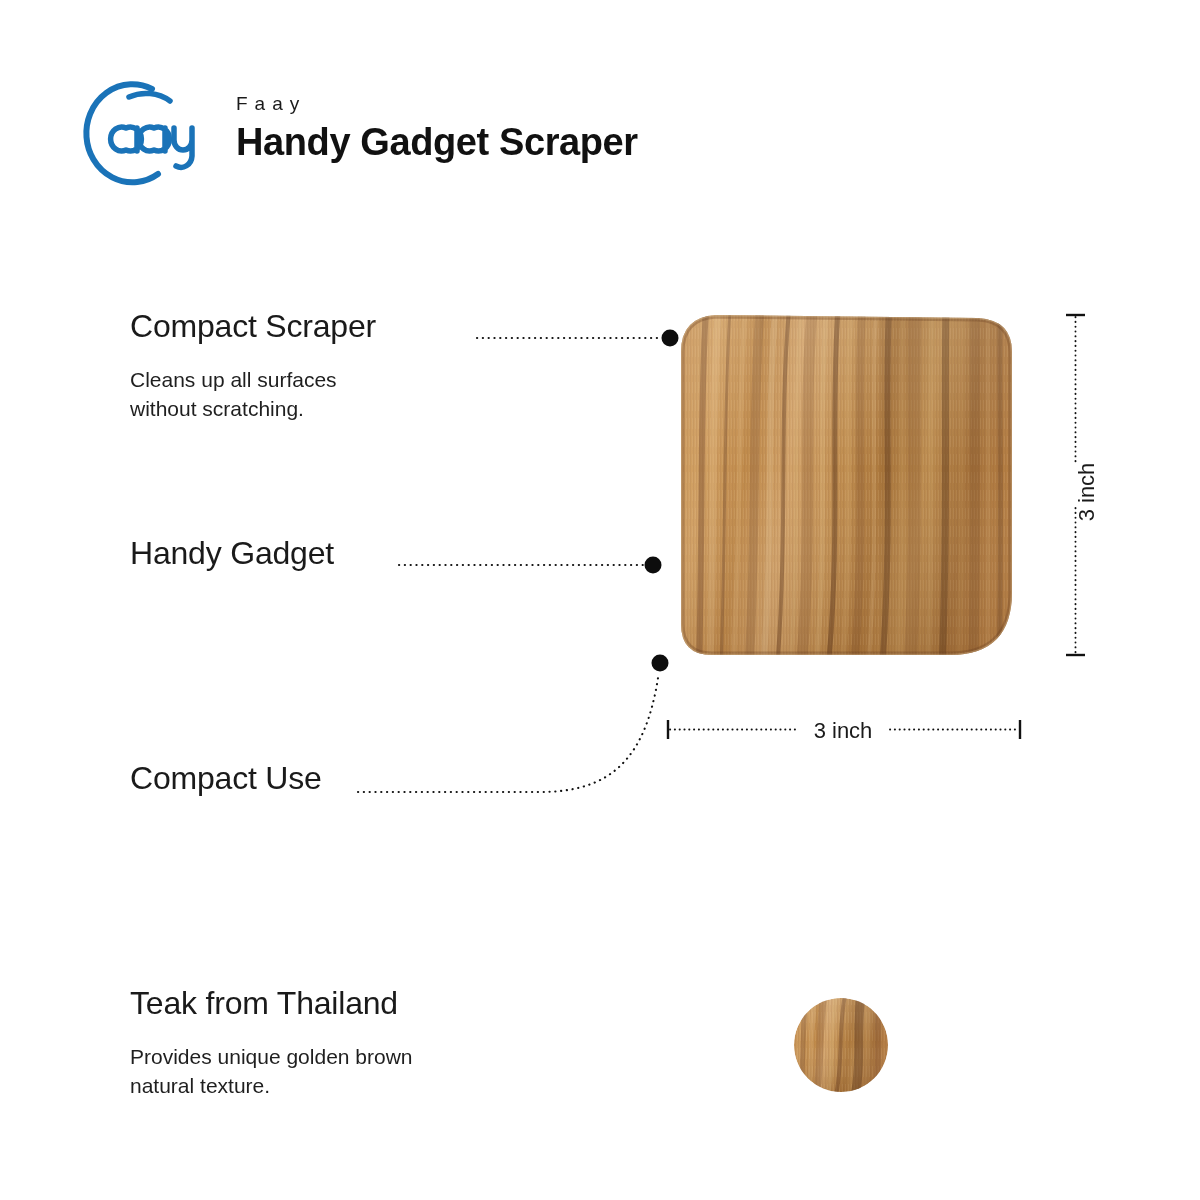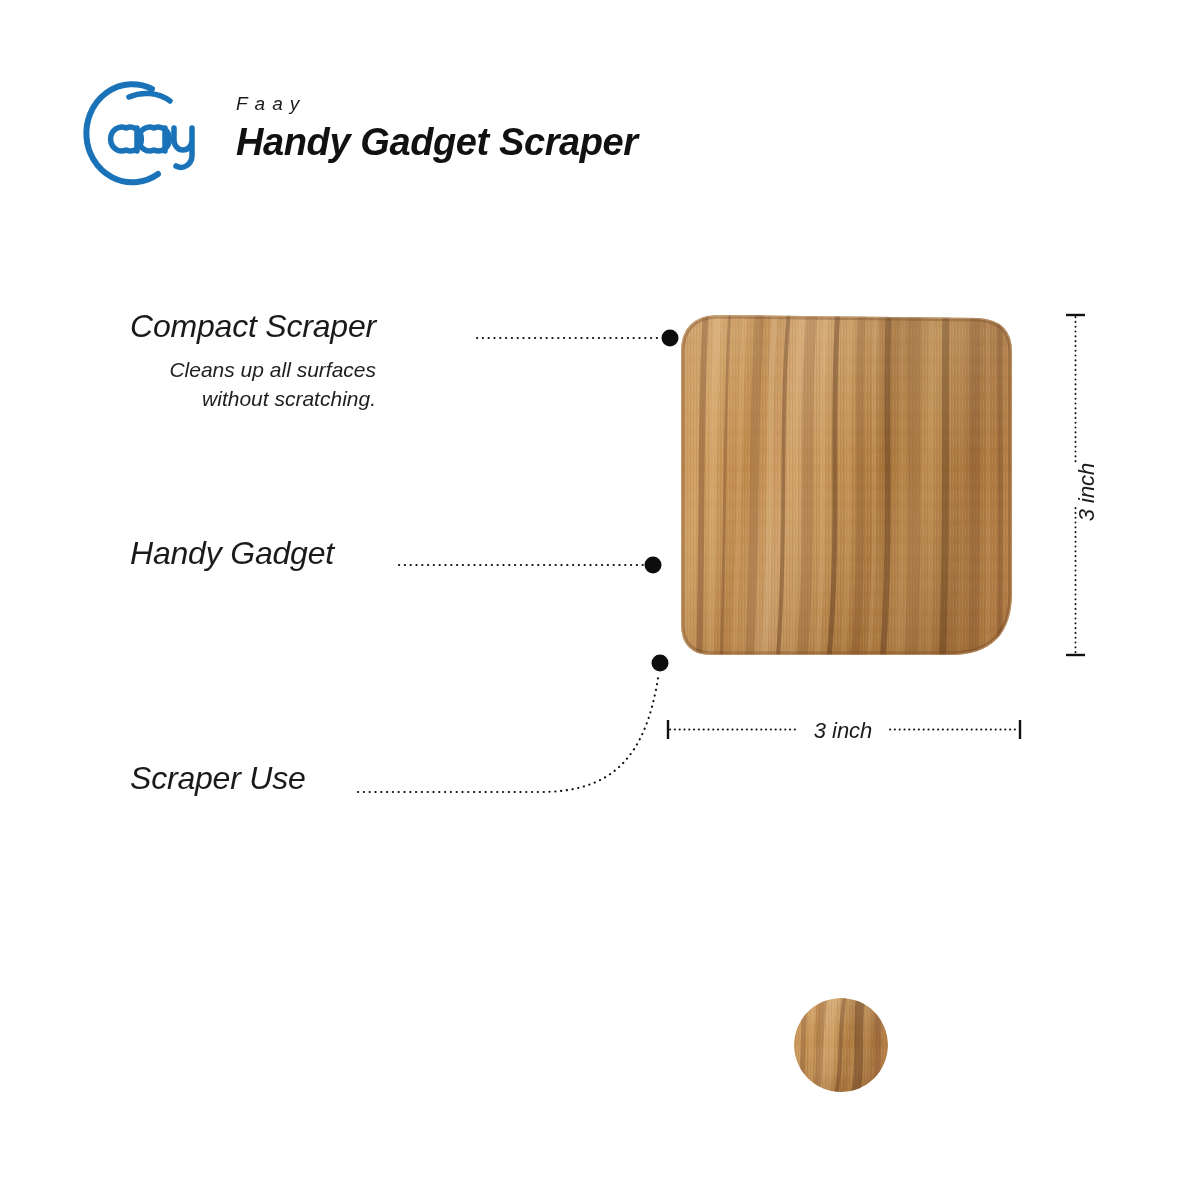--- a/index.html
+++ b/index.html
@@ -11,21 +11,20 @@
   body {
     font-family: "Liberation Sans", "DejaVu Sans", sans-serif;
     -webkit-font-smoothing: antialiased;
   }
   #page {
     position: relative;
     width: 1200px;
     height: 1200px;
     background: #ffffff;
     overflow: hidden;
-    font-style: italic;
   }
 
   
   #header-logo {
     position: absolute;
     left: 74px;
     top: 76px;
     width: 122px;
     height: 114px;
   }
@@ -47,32 +46,31 @@
     font-weight: 700;
     letter-spacing: -0.4px;
     color: #111111;
     white-space: nowrap;
   }
 
   
   .feature {
     position: absolute;
     left: 130px;
-    text-align: right;
   }
   .feature-title {
     font-size: 32px;
     font-weight: 400;
     color: #1a1a1a;
     letter-spacing: -0.2px;
     line-height: 1.05;
     white-space: nowrap;
   }
   .feature-desc {
-    margin-top: 11px;
+    margin-top: 21px;
     font-size: 21px;
     font-weight: 400;
     color: #1f1f1f;
     line-height: 1.42;
     white-space: pre-line;
   }
   #feature-0 { top: 310px; }
   #feature-1 { top: 537px; }
   #feature-2 { top: 762px; }
   #feature-3 { top: 987px; }
@@ -155,24 +153,27 @@
     <div class="feature-title">Compact Scraper</div>
     <div class="feature-desc">Cleans up all surfaces
 without scratching.</div>
   </div>
 
   <div class="feature" id="feature-1">
     <div class="feature-title">Handy Gadget</div>
   </div>
 
   <div class="feature" id="feature-2">
-    <div class="feature-title">Scraper Use</div>
+    <div class="feature-title">Compact Use</div>
   </div>
 
   <div class="feature" id="feature-3">
+    <div class="feature-title">Teak from Thailand</div>
+    <div class="feature-desc">Provides unique golden brown
+natural texture.</div>
   </div>
 
   <svg id="art-layer" viewBox="0 0 1200 1200">
     <defs>
 
       <linearGradient id="woodBase" x1="0" y1="0" x2="1" y2="0.12">
         <stop offset="0%" stop-color="#c08a4c"></stop>
         <stop offset="14%" stop-color="#cf9c5c"></stop>
         <stop offset="26%" stop-color="#b9813f"></stop>
         <stop offset="38%" stop-color="#d2a268"></stop>

